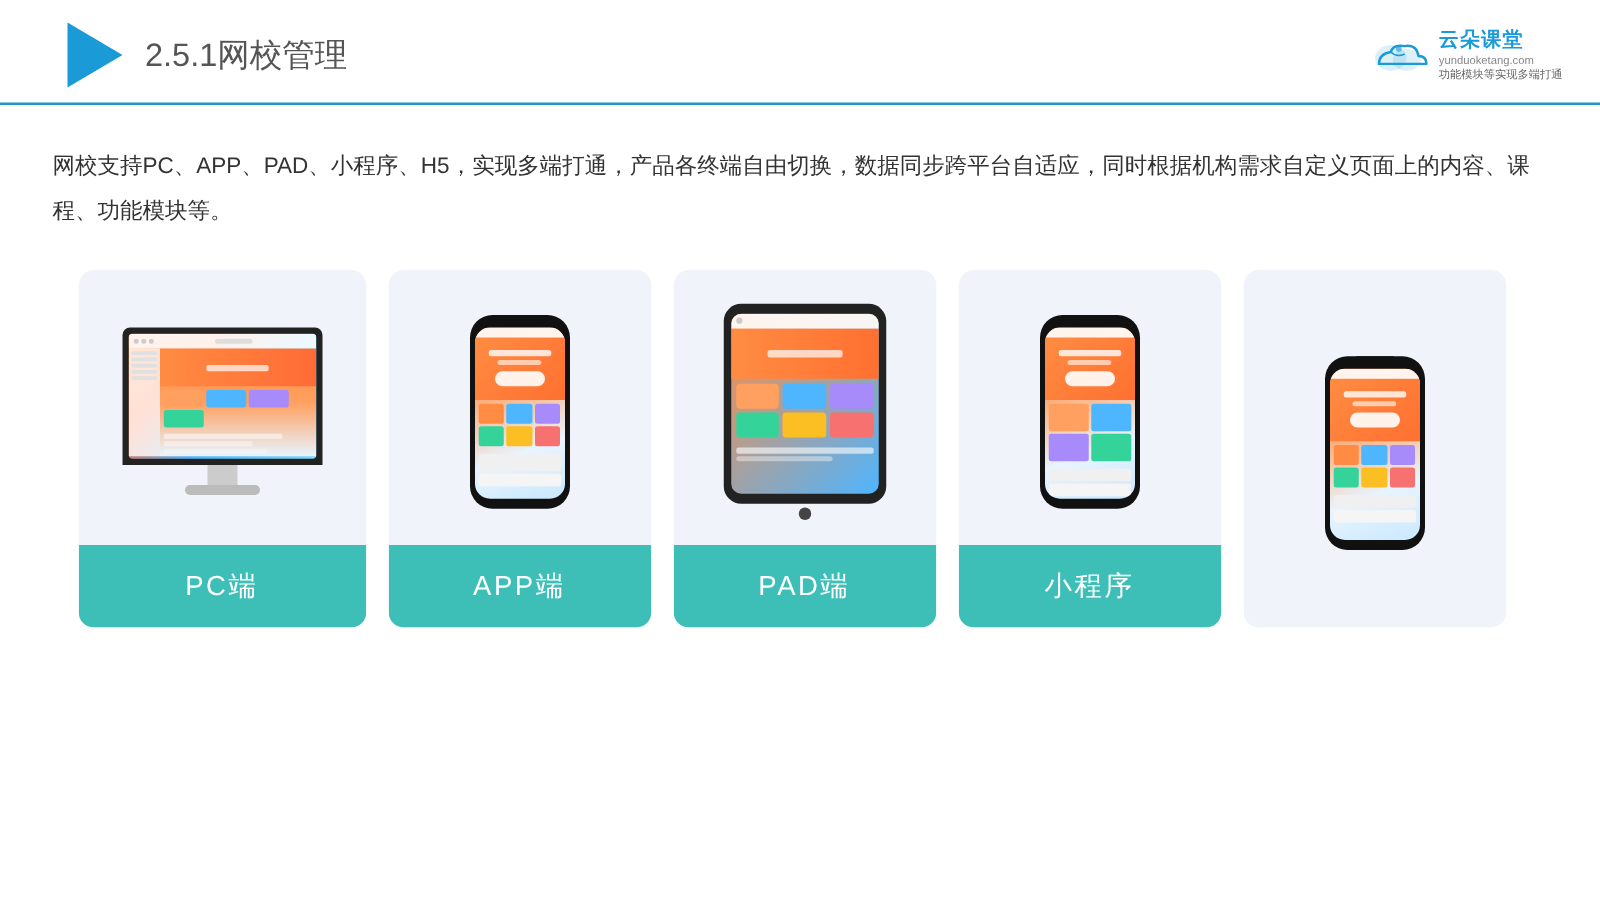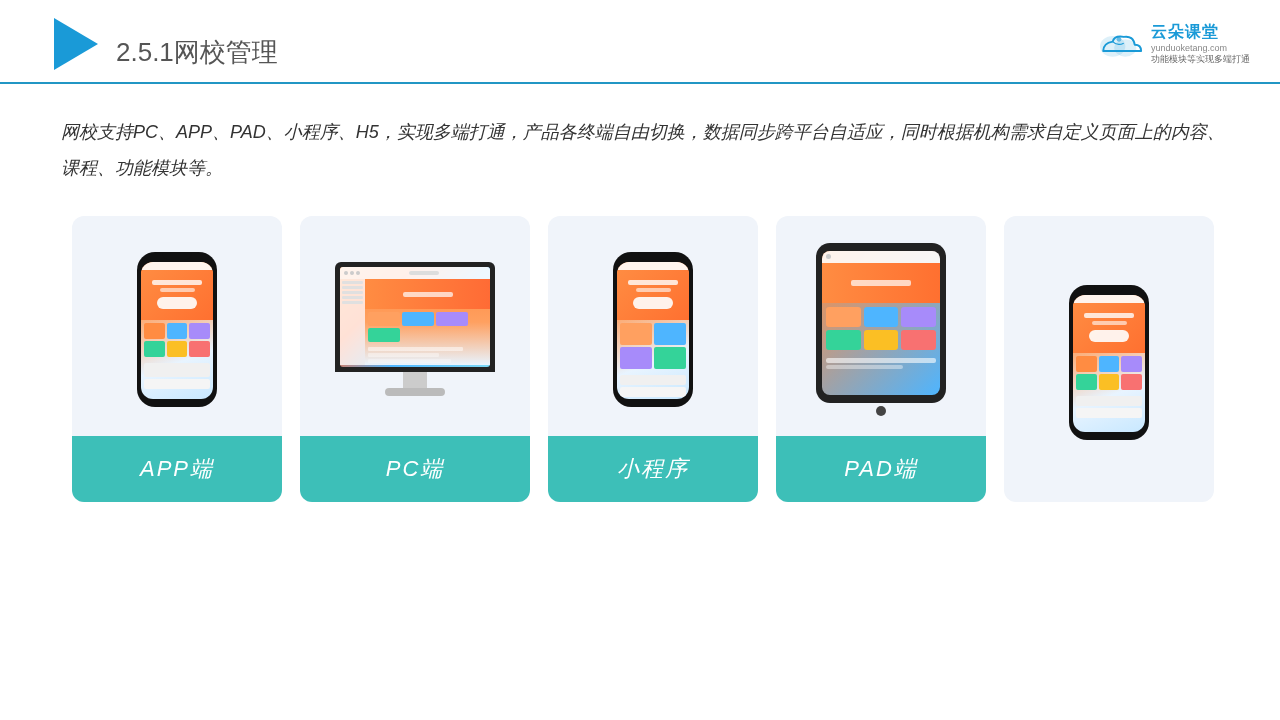--- a/index.html
+++ b/index.html
@@ -14,21 +14,21 @@
     
     .header {
       display: flex;
       align-items: center;
       justify-content: space-between;
       padding: 18px 30px 12px 30px;
       border-bottom: 2px solid #2196c4;
     }
     .header-left {
       display: flex;
-      align-items: flex-end;
+      align-items: center;
       gap: 18px;
       padding-left: 24px;
     }
     .logo-triangle {
       width: 0;
       height: 0;
       border-top: 26px solid transparent;
       border-bottom: 26px solid transparent;
       border-left: 44px solid #1a9ad7;
     }
@@ -73,22 +73,21 @@
       white-space: nowrap;
     }
     .brand-url {
       font-size: 9px;
       color: #888;
       white-space: nowrap;
     }
 
     
     .main-content {
-      padding: 30px 55px 20px 61px;
-      font-style: italic;
+      padding: 30px 55px 20px 42px;
     }
     .description {
       font-size: 18px;
       color: #333;
       line-height: 2;
       margin-bottom: 30px;
     }
 
     
     .cards-section {
@@ -341,51 +340,20 @@
         <span>功能模块等</span><span>实现多端打通</span>
       </div>
     </div>
   </div>
 </div>
 
 <div class="main-content">
   <div class="description">网校支持PC、APP、PAD、小程序、H5，实现多端打通，产品各终端自由切换，数据同步跨平台自适应，同时根据机构需求自定义页面上的内容、课程、功能模块等。</div>
 
   <div class="cards-section">
-
-    <div class="card">
-      <div class="card-image-area">
-        <div class="phone-device">
-          <div class="phone-body">
-            <div class="phone-notch"></div>
-            <div class="phone-screen">
-              <div class="phone-top-bar"></div>
-              <div class="app-phone-screen-hero">
-                <div class="app-hero-line1"></div>
-                <div class="app-hero-line2"></div>
-                <div style="width:40px;height:12px;background:rgba(255,255,255,0.9);border-radius:8px;margin-top:2px;"></div>
-              </div>
-              <div class="app-screen-grid">
-                <div class="app-grid-item c1"></div>
-                <div class="app-grid-item c2"></div>
-                <div class="app-grid-item c3"></div>
-                <div class="app-grid-item c4"></div>
-                <div class="app-grid-item c5"></div>
-                <div class="app-grid-item c6"></div>
-              </div>
-              <div style="padding:3px;">
-                <div style="height:14px;background:#f0f0f0;border-radius:2px;margin-bottom:2px;"></div>
-                <div style="height:10px;background:#f5f5f5;border-radius:2px;"></div>
-              </div>
-            </div>
-          </div>
-        </div>
-      </div>
-      <div class="card-label">APP端</div>
-    </div>
 
     <div class="card card-first">
       <div class="card-image-area">
         <div class="pc-monitor">
           <div class="monitor-body">
             <div class="monitor-screen">
               <div class="screen-nav">
                 <div class="nav-dot"></div>
                 <div class="nav-dot"></div>
                 <div class="nav-dot"></div>
@@ -430,35 +398,37 @@
         <div class="phone-device">
           <div class="phone-body">
             <div class="phone-notch"></div>
             <div class="phone-screen">
               <div class="phone-top-bar"></div>
               <div class="app-phone-screen-hero">
                 <div class="app-hero-line1"></div>
                 <div class="app-hero-line2"></div>
                 <div style="width:40px;height:12px;background:rgba(255,255,255,0.9);border-radius:8px;margin-top:2px;"></div>
               </div>
-              <div style="padding:3px;display:grid;grid-template-columns:1fr 1fr;gap:2px;">
-                <div style="height:22px;border-radius:2px;background:#ffa060;"></div>
-                <div style="height:22px;border-radius:2px;background:#4eb5ff;"></div>
-                <div style="height:22px;border-radius:2px;background:#a78bfa;"></div>
-                <div style="height:22px;border-radius:2px;background:#34d399;"></div>
+              <div class="app-screen-grid">
+                <div class="app-grid-item c1"></div>
+                <div class="app-grid-item c2"></div>
+                <div class="app-grid-item c3"></div>
+                <div class="app-grid-item c4"></div>
+                <div class="app-grid-item c5"></div>
+                <div class="app-grid-item c6"></div>
               </div>
               <div style="padding:3px;">
-                <div style="height:10px;background:#f0f0f0;border-radius:2px;margin-bottom:2px;"></div>
+                <div style="height:14px;background:#f0f0f0;border-radius:2px;margin-bottom:2px;"></div>
                 <div style="height:10px;background:#f5f5f5;border-radius:2px;"></div>
               </div>
             </div>
           </div>
         </div>
       </div>
-      <div class="card-label">小程序</div>
+      <div class="card-label">APP端</div>
     </div>
 
     <div class="card">
       <div class="card-image-area">
         <div class="tablet-device">
           <div class="tablet-body">
             <div class="tablet-screen">
               <div style="height:12px;background:rgba(255,255,255,0.9);display:flex;align-items:center;padding:0 4px;gap:2px;">
                 <div style="width:5px;height:5px;border-radius:50%;background:#ccc;"></div>
               </div>
@@ -490,20 +460,49 @@
         <div class="phone-device">
           <div class="phone-body">
             <div class="phone-notch"></div>
             <div class="phone-screen">
               <div class="phone-top-bar"></div>
               <div class="app-phone-screen-hero">
                 <div class="app-hero-line1"></div>
                 <div class="app-hero-line2"></div>
                 <div style="width:40px;height:12px;background:rgba(255,255,255,0.9);border-radius:8px;margin-top:2px;"></div>
               </div>
+              <div style="padding:3px;display:grid;grid-template-columns:1fr 1fr;gap:2px;">
+                <div style="height:22px;border-radius:2px;background:#ffa060;"></div>
+                <div style="height:22px;border-radius:2px;background:#4eb5ff;"></div>
+                <div style="height:22px;border-radius:2px;background:#a78bfa;"></div>
+                <div style="height:22px;border-radius:2px;background:#34d399;"></div>
+              </div>
+              <div style="padding:3px;">
+                <div style="height:10px;background:#f0f0f0;border-radius:2px;margin-bottom:2px;"></div>
+                <div style="height:10px;background:#f5f5f5;border-radius:2px;"></div>
+              </div>
+            </div>
+          </div>
+        </div>
+      </div>
+      <div class="card-label">小程序</div>
+    </div>
+
+    <div class="card">
+      <div class="card-image-area">
+        <div class="phone-device">
+          <div class="phone-body">
+            <div class="phone-notch"></div>
+            <div class="phone-screen">
+              <div class="phone-top-bar"></div>
+              <div class="app-phone-screen-hero">
+                <div class="app-hero-line1"></div>
+                <div class="app-hero-line2"></div>
+                <div style="width:40px;height:12px;background:rgba(255,255,255,0.9);border-radius:8px;margin-top:2px;"></div>
+              </div>
               <div class="app-screen-grid">
                 <div class="app-grid-item c1"></div>
                 <div class="app-grid-item c2"></div>
                 <div class="app-grid-item c3"></div>
                 <div class="app-grid-item c4"></div>
                 <div class="app-grid-item c5"></div>
                 <div class="app-grid-item c6"></div>
               </div>
               <div style="padding:3px;">
                 <div style="height:10px;background:#f0f0f0;border-radius:2px;margin-bottom:2px;"></div>

